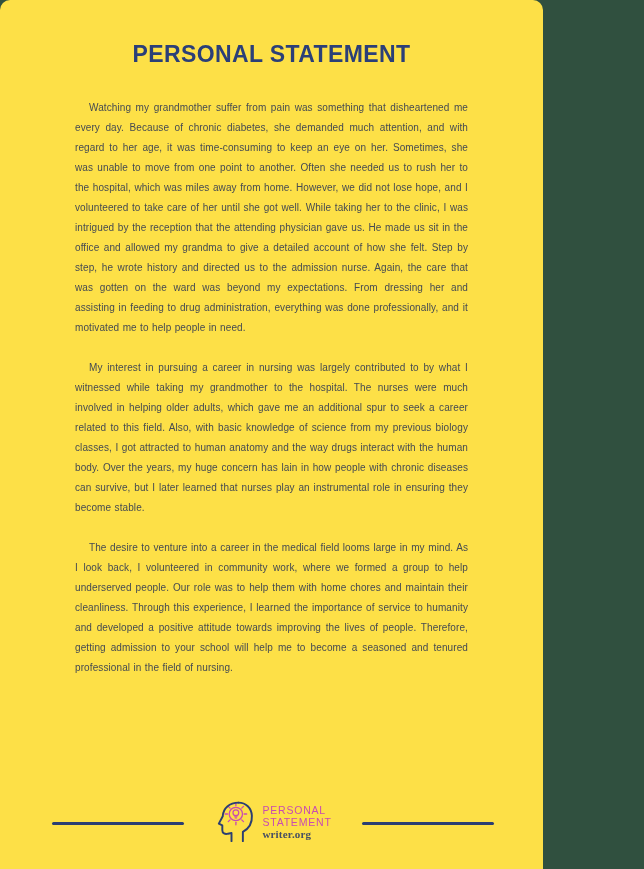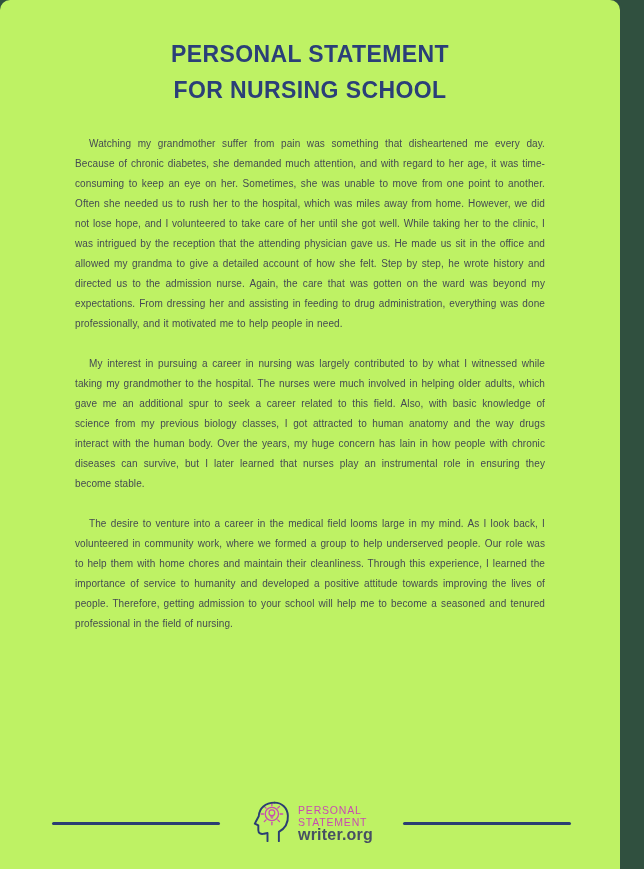--- a/index.html
+++ b/index.html
@@ -3,23 +3,23 @@
 <meta charset="utf-8">
 <style>
   html, body {
     margin: 0;
     padding: 0;
     background: #30503f;
     font-family: "Liberation Sans", sans-serif;
   }
   .page {
     position: relative;
-    width: 620px;
+    width: 543px;
     height: 869px;
-    background: #bef264;
+    background: #fde047;
     border-radius: 10px 10px 0 0;
     overflow: hidden;
     box-sizing: border-box;
     padding: 36px 75px 8px 75px;
   }
   .doc-title {
     margin: 0 0 26px 0;
     text-align: center;
     color: #2b3f78;
     font-size: 23px;
@@ -65,34 +65,34 @@
   }
   .brand-word {
     color: #c94bb1;
     font-size: 10.5px;
     line-height: 11.5px;
     letter-spacing: 0.8px;
     font-weight: 500;
   }
   .brand-org {
     color: #474f63;
-    font-size: 16px;
+    font-size: 11px;
     line-height: 13px;
     font-weight: 600;
     letter-spacing: 0.2px;
+    font-family: Liberation Serif, serif;
   }
 </style>
 </head>
 <body>
 
 <div class="page">
 
   <h1 class="doc-title">
     <div>PERSONAL STATEMENT</div>
-    <div>FOR NURSING SCHOOL</div>
   </h1>
 
   <div class="doc-body">
     <p>Watching my grandmother suffer from pain was something that disheartened me every day. Because of chronic diabetes, she demanded much attention, and with regard to her age, it was time-consuming to keep an eye on her. Sometimes, she was unable to move from one point to another. Often she needed us to rush her to the hospital, which was miles away from home. However, we did not lose hope, and I volunteered to take care of her until she got well. While taking her to the clinic, I was intrigued by the reception that the attending physician gave us. He made us sit in the office and allowed my grandma to give a detailed account of how she felt. Step by step, he wrote history and directed us to the admission nurse. Again, the care that was gotten on the ward was beyond my expectations. From dressing her and assisting in feeding to drug administration, everything was done professionally, and it motivated me to help people in need.</p>
     <p>My interest in pursuing a career in nursing was largely contributed to by what I witnessed while taking my grandmother to the hospital. The nurses were much involved in helping older adults, which gave me an additional spur to seek a career related to this field. Also, with basic knowledge of science from my previous biology classes, I got attracted to human anatomy and the way drugs interact with the human body. Over the years, my huge concern has lain in how people with chronic diseases can survive, but I later learned that nurses play an instrumental role in ensuring they become stable.</p>
     <p>The desire to venture into a career in the medical field looms large in my mind. As I look back, I volunteered in community work, where we formed a group to help underserved people. Our role was to help them with home chores and maintain their cleanliness. Through this experience, I learned the importance of service to humanity and developed a positive attitude towards improving the lives of people. Therefore, getting admission to your school will help me to become a seasoned and tenured professional in the field of nursing.</p>
   </div>
 
   <div class="footer">
     <div class="rule"></div>

